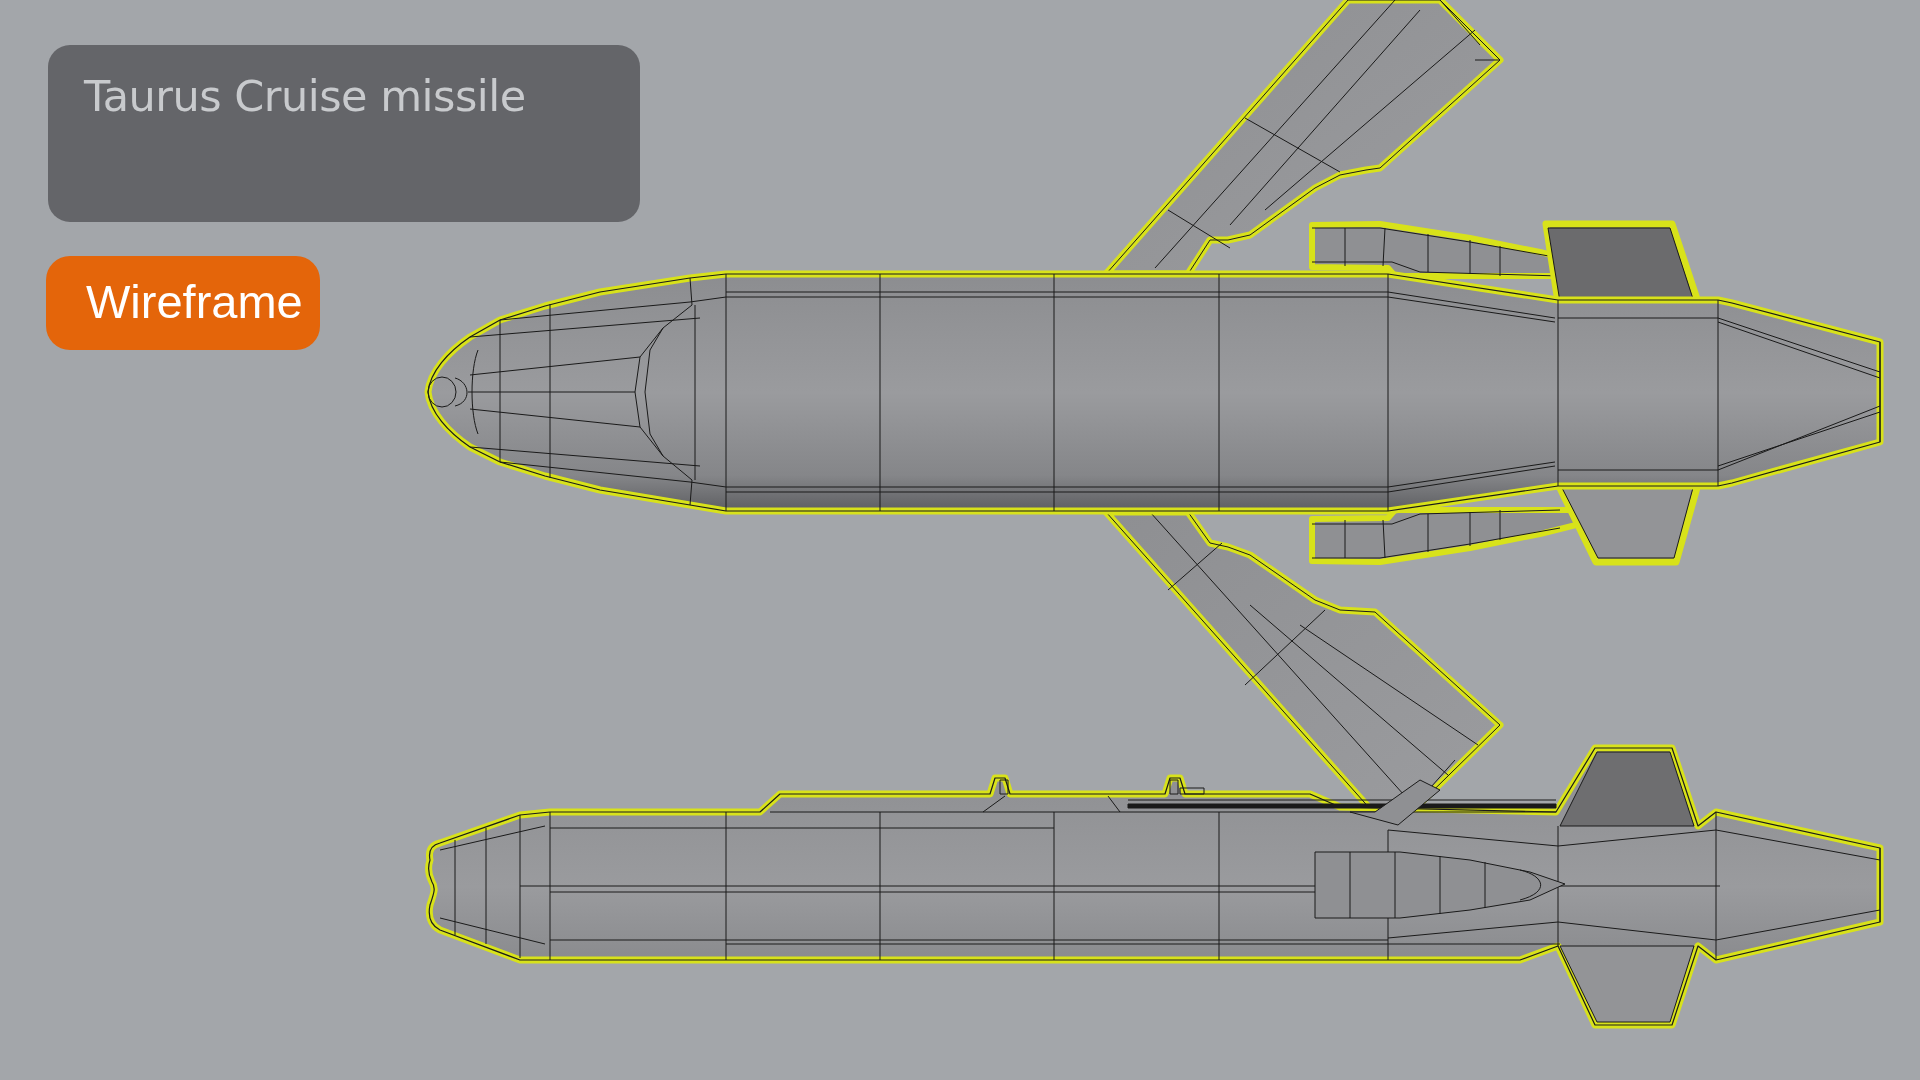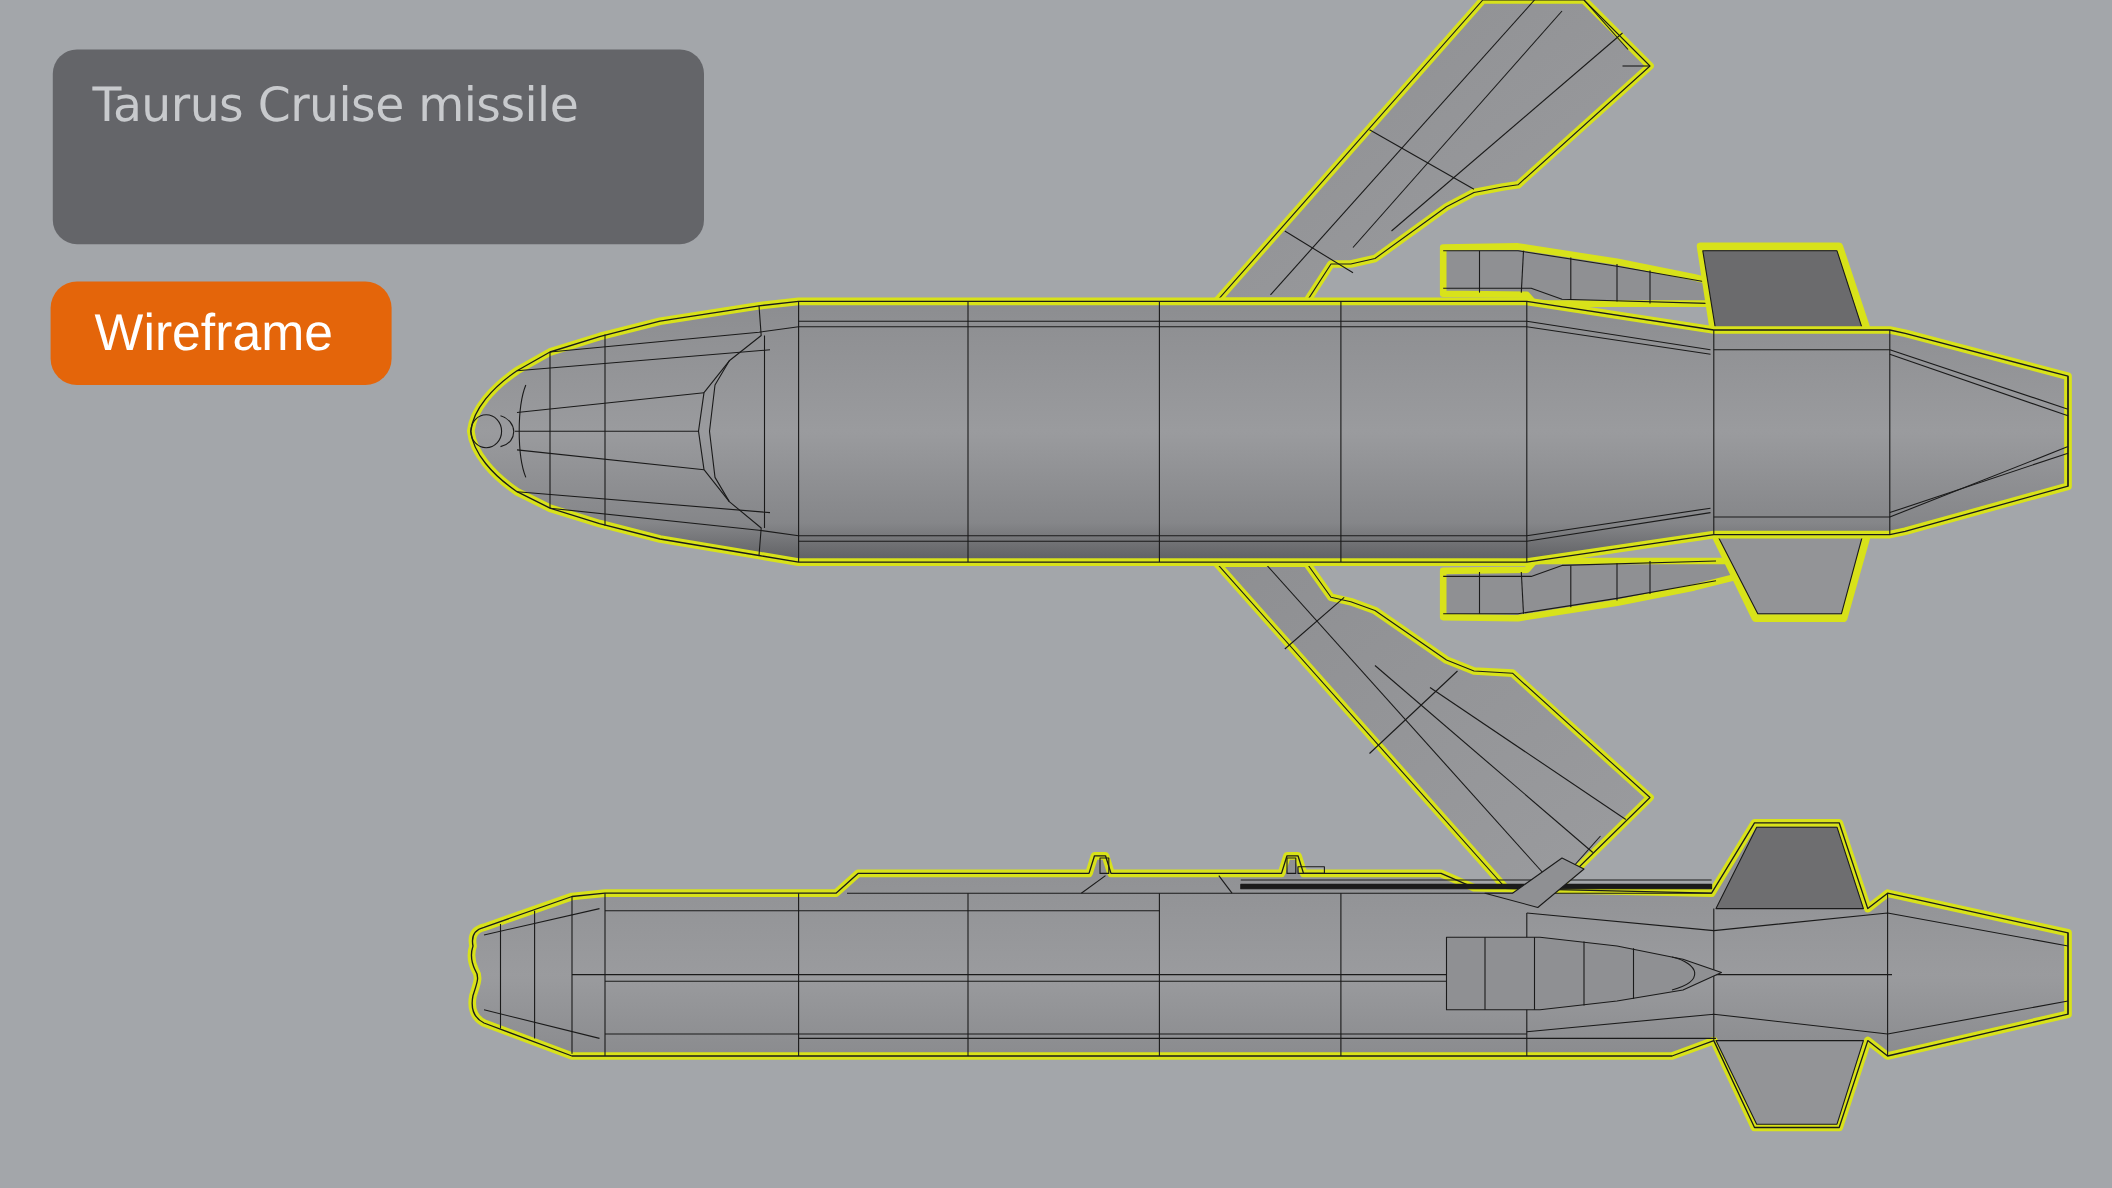--- a/index.html
+++ b/index.html
@@ -1,21 +1,21 @@
 <!DOCTYPE html>
 <html><head>
 <meta charset="utf-8">
 <style>
   html,body{margin:0;padding:0;}
   body{width:1920px;height:1080px;background:#a3a6aa;position:relative;overflow:hidden;font-family:"DejaVu Sans",sans-serif;}
   .title-box{position:absolute;left:48px;top:45px;width:592px;height:177px;background:#646569;border-radius:22px;}
   .title-line{position:absolute;left:36px;color:#c8cacd;font-size:43px;font-family:"DejaVu Sans",sans-serif;letter-spacing:-0.5px;white-space:nowrap;}
   .title-line.l1{top:26px;}
   .title-line.l2{top:90px;}
-  .badge{position:absolute;left:46px;top:256px;width:310px;height:94px;background:#e4650a;border-radius:24px;}
+  .badge{position:absolute;left:46px;top:256px;width:274px;height:94px;background:#e4650a;border-radius:24px;}
   .badge-label{position:absolute;left:40px;top:18px;color:#ffffff;font-size:47px;font-family:"Liberation Sans",sans-serif;white-space:nowrap;}
   svg.scene{position:absolute;left:0;top:0;}
 </style>
 </head>
 <body>
 
 <div class="title-box">
   <div class="title-line l1">Taurus Cruise missile</div>
 </div>
 

